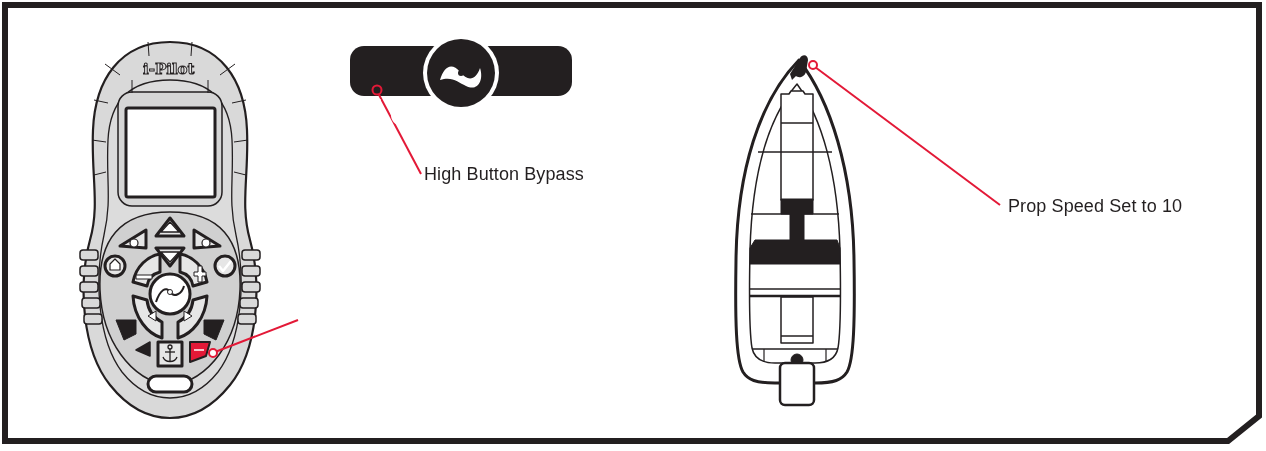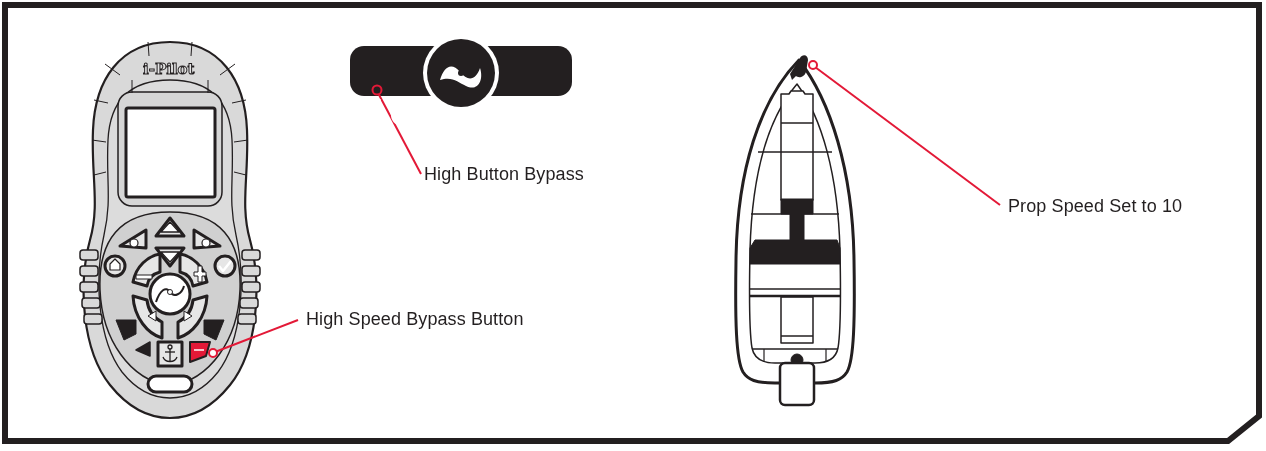--- a/index.html
+++ b/index.html
@@ -157,15 +157,14 @@
     </g>
     <g>
       <line x1="815" y1="67" x2="1000" y2="205" stroke="#e31937" stroke-width="2"></line>
       <circle cx="813" cy="65" r="4" fill="#ffffff" stroke="#e31937" stroke-width="2"></circle>
     </g>
   </svg>
 
   <span class="brand" style="left:143px;top:60px;">i-Pilot</span>
   <span class="speed-num" style="left:364px;top:55px;margin-top:40px;">10</span>
   <span class="label" style="left:424px;top:164px;">High Button Bypass</span>
-  <span class="label" style="left:306px;top:309px;">High Speed Bypass Button</span>
   <span class="label" style="left:1008px;top:196px;">Prop Speed Set to 10</span>
 </div>
 
 </body></html>

